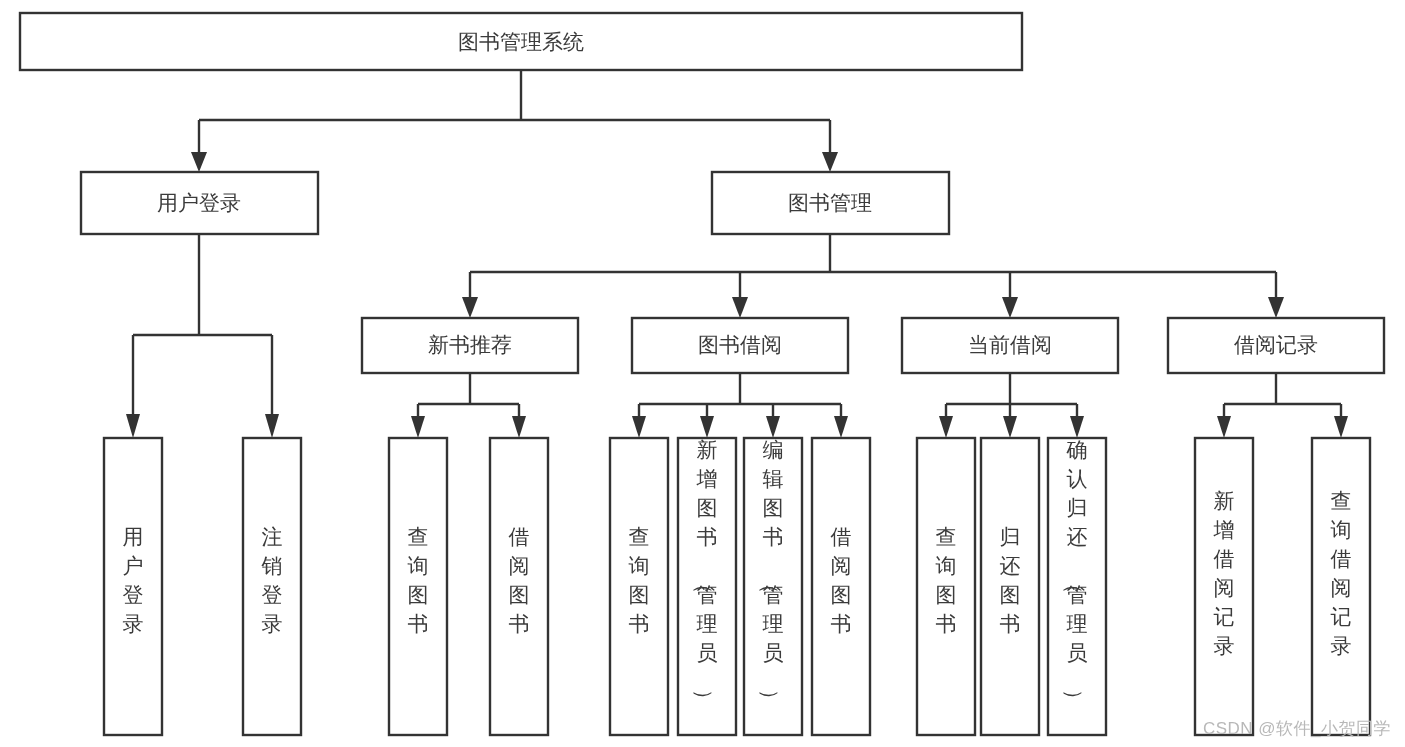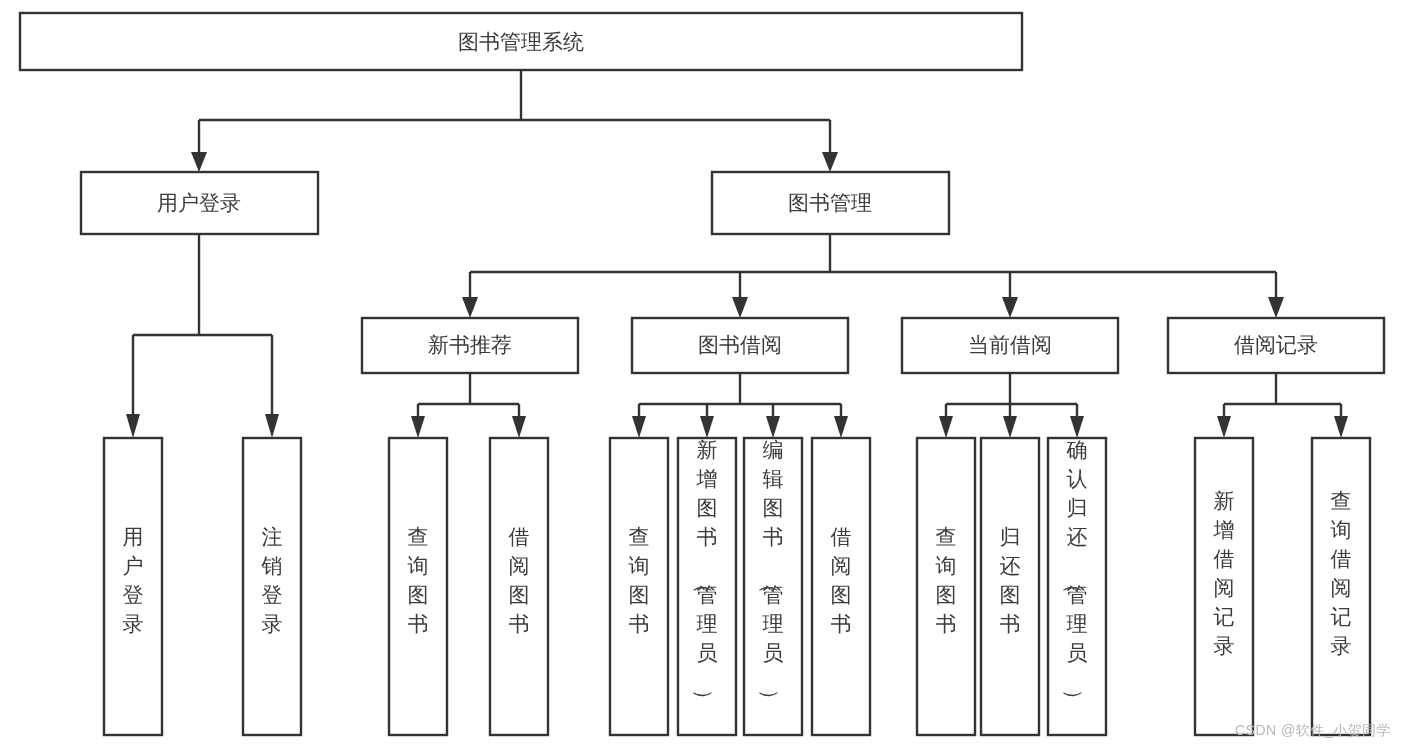--- a/index.html
+++ b/index.html
@@ -54,21 +54,21 @@
     font-family: "Liberation Sans", "DejaVu Sans", sans-serif;
     font-size: 21px;
     fill: #3b3b3b;
     text-anchor: middle;
   }
   .watermark {
     position: absolute;
     right: 14px;
     bottom: 7px;
     font-family: "Liberation Sans", "DejaVu Sans", sans-serif;
-    font-size: 14px;
+    font-size: 17px;
     color: #b8b8b8;
     letter-spacing: 0.5px;
     white-space: nowrap;
     pointer-events: none;
   }
 </style>
 </head>
 <body>
 
 <div id="diagram-root">

